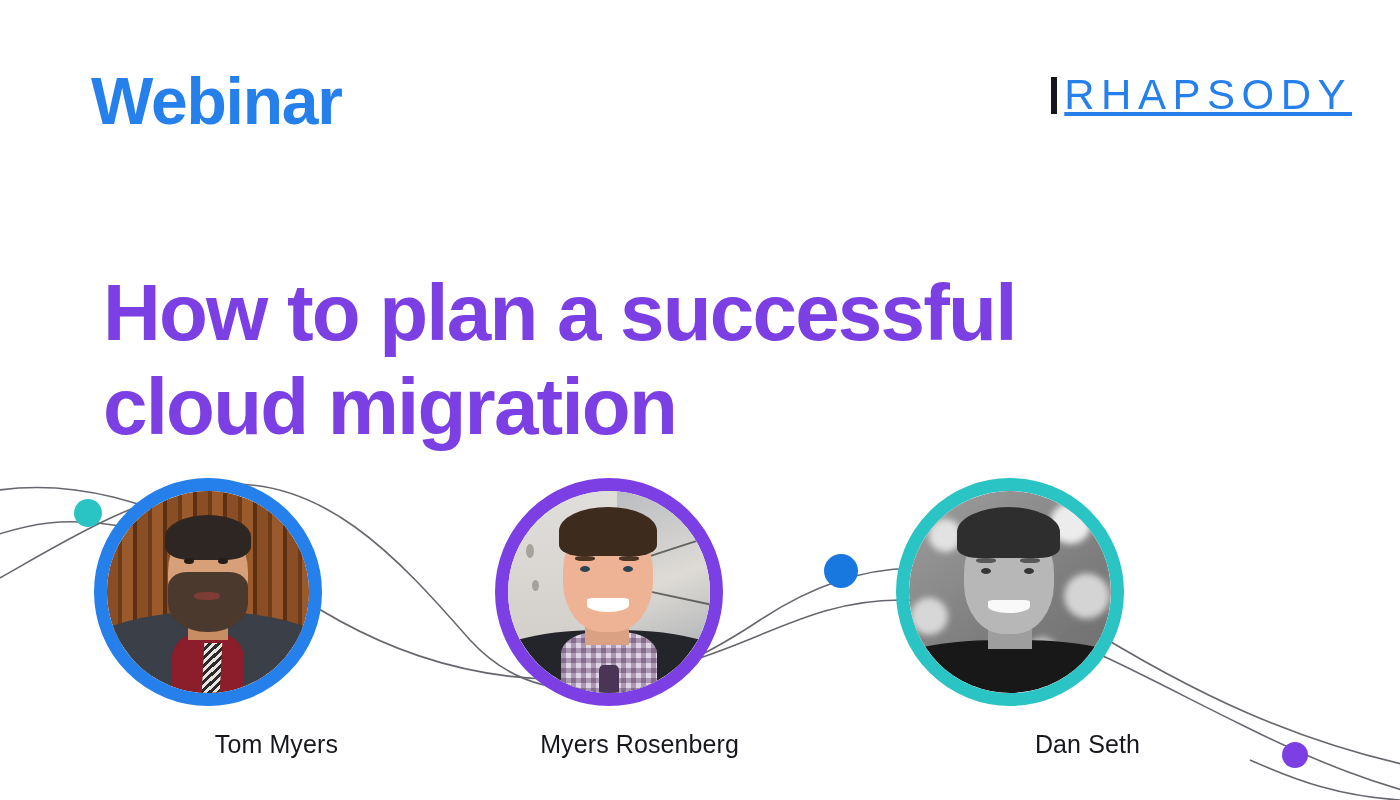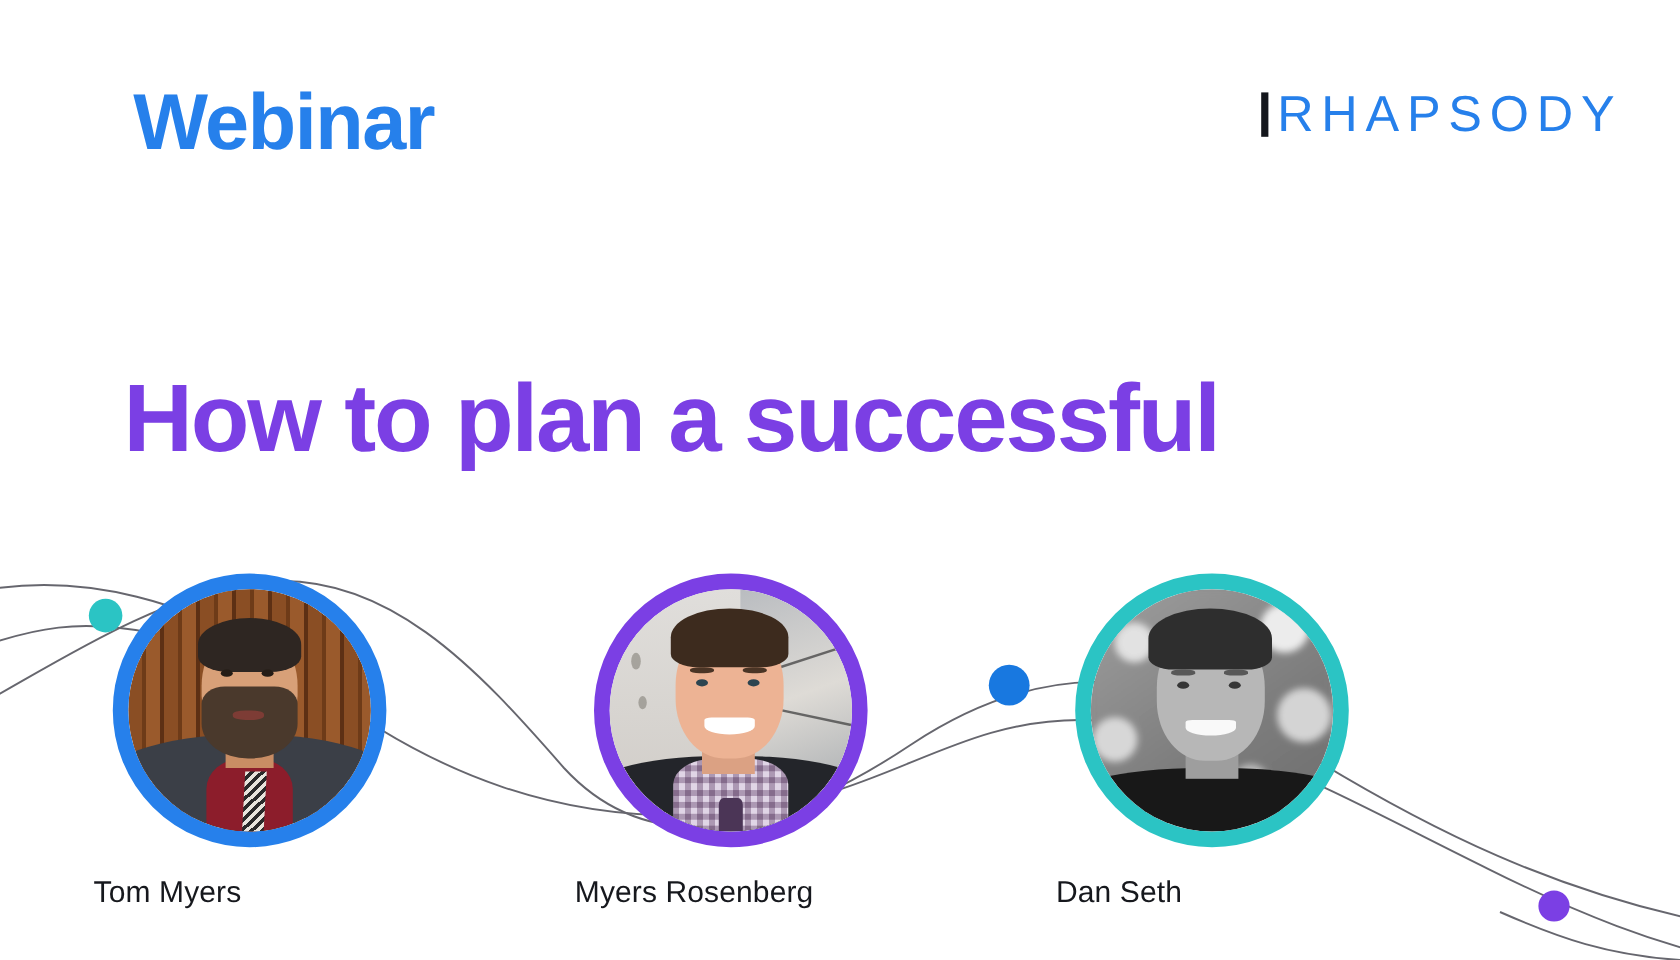--- a/index.html
+++ b/index.html
@@ -23,21 +23,21 @@
     top: 0;
     width: 1400px;
     height: 800px;
     z-index: 0;
     pointer-events: none;
   }
 
   
   #eyebrow {
     position: absolute;
-    left: 111px;
+    left: 91px;
     top: 68px;
     font-size: 66px;
     font-weight: 700;
     letter-spacing: -1.2px;
     color: #2680EB;
     line-height: 1.0;
     z-index: 5;
     white-space: nowrap;
   }
 
@@ -57,53 +57,53 @@
     margin-right: 7px;
     flex: 0 0 auto;
   }
   #brand-word {
     font-size: 42px;
     font-weight: 400;
     letter-spacing: 6.5px;
     color: #2680EB;
     line-height: 1;
     white-space: nowrap;
+    text-decoration: underline;
   }
 
   
   #headline {
     position: absolute;
     left: 103px;
     top: 212px;
     z-index: 5;
     font-size: 80px;
     font-weight: 700;
     color: #7B3FE4;
     line-height: 1.18;
     letter-spacing: -1.8px;
     max-width: 1120px;
   }
   #headline .ln {
     display: block;
     white-space: nowrap;
-    margin-top: 36px;
   }
 
   
   #speakers {
     position: absolute;
     left: 0;
     top: 478px;
     width: 1400px;
     z-index: 5;
   }
   .speaker {
     position: absolute;
     width: 260px;
-    text-align: left;
+    text-align: right;
   }
   .avatar-ring {
     width: 228px;
     height: 228px;
     border-radius: 50%;
     margin: 0 auto;
     box-sizing: border-box;
     overflow: hidden;
     position: relative;
   }
@@ -322,20 +322,21 @@
 
 <div id="eyebrow">Webinar</div>
 
 <div id="brand-logo">
   <span id="brand-bar"></span>
   <span id="brand-word">RHAPSODY</span>
 </div>
 
 <h1 id="headline">
   <span class="ln">How to plan a successful</span>
+  <span class="ln">cloud migration</span>
 </h1>
 
 <div id="speakers">
 
   <div class="speaker" id="speaker-0">
     <div class="avatar-ring">
       <div class="avatar-photo ph-tom">
         <div class="wood"></div>
         <div class="shoulders"></div>
         <div class="shirt"></div>

